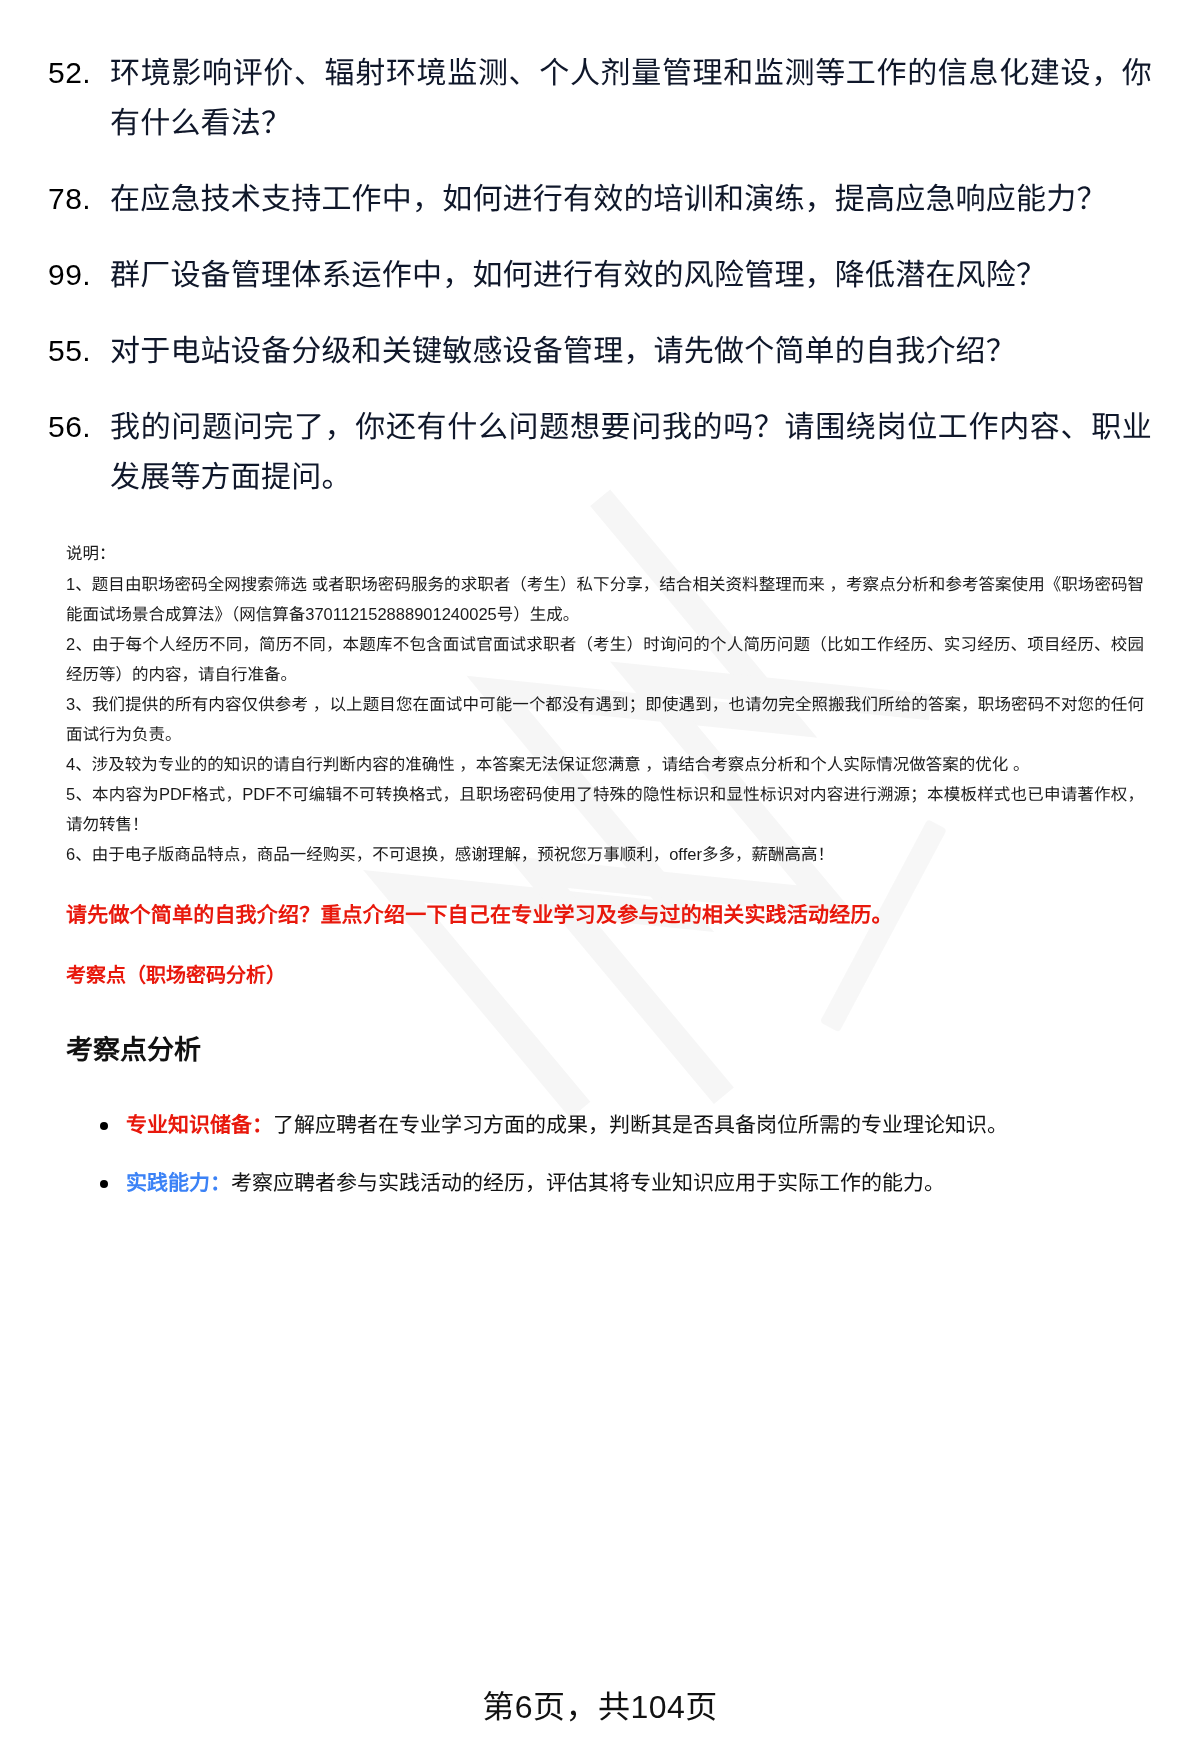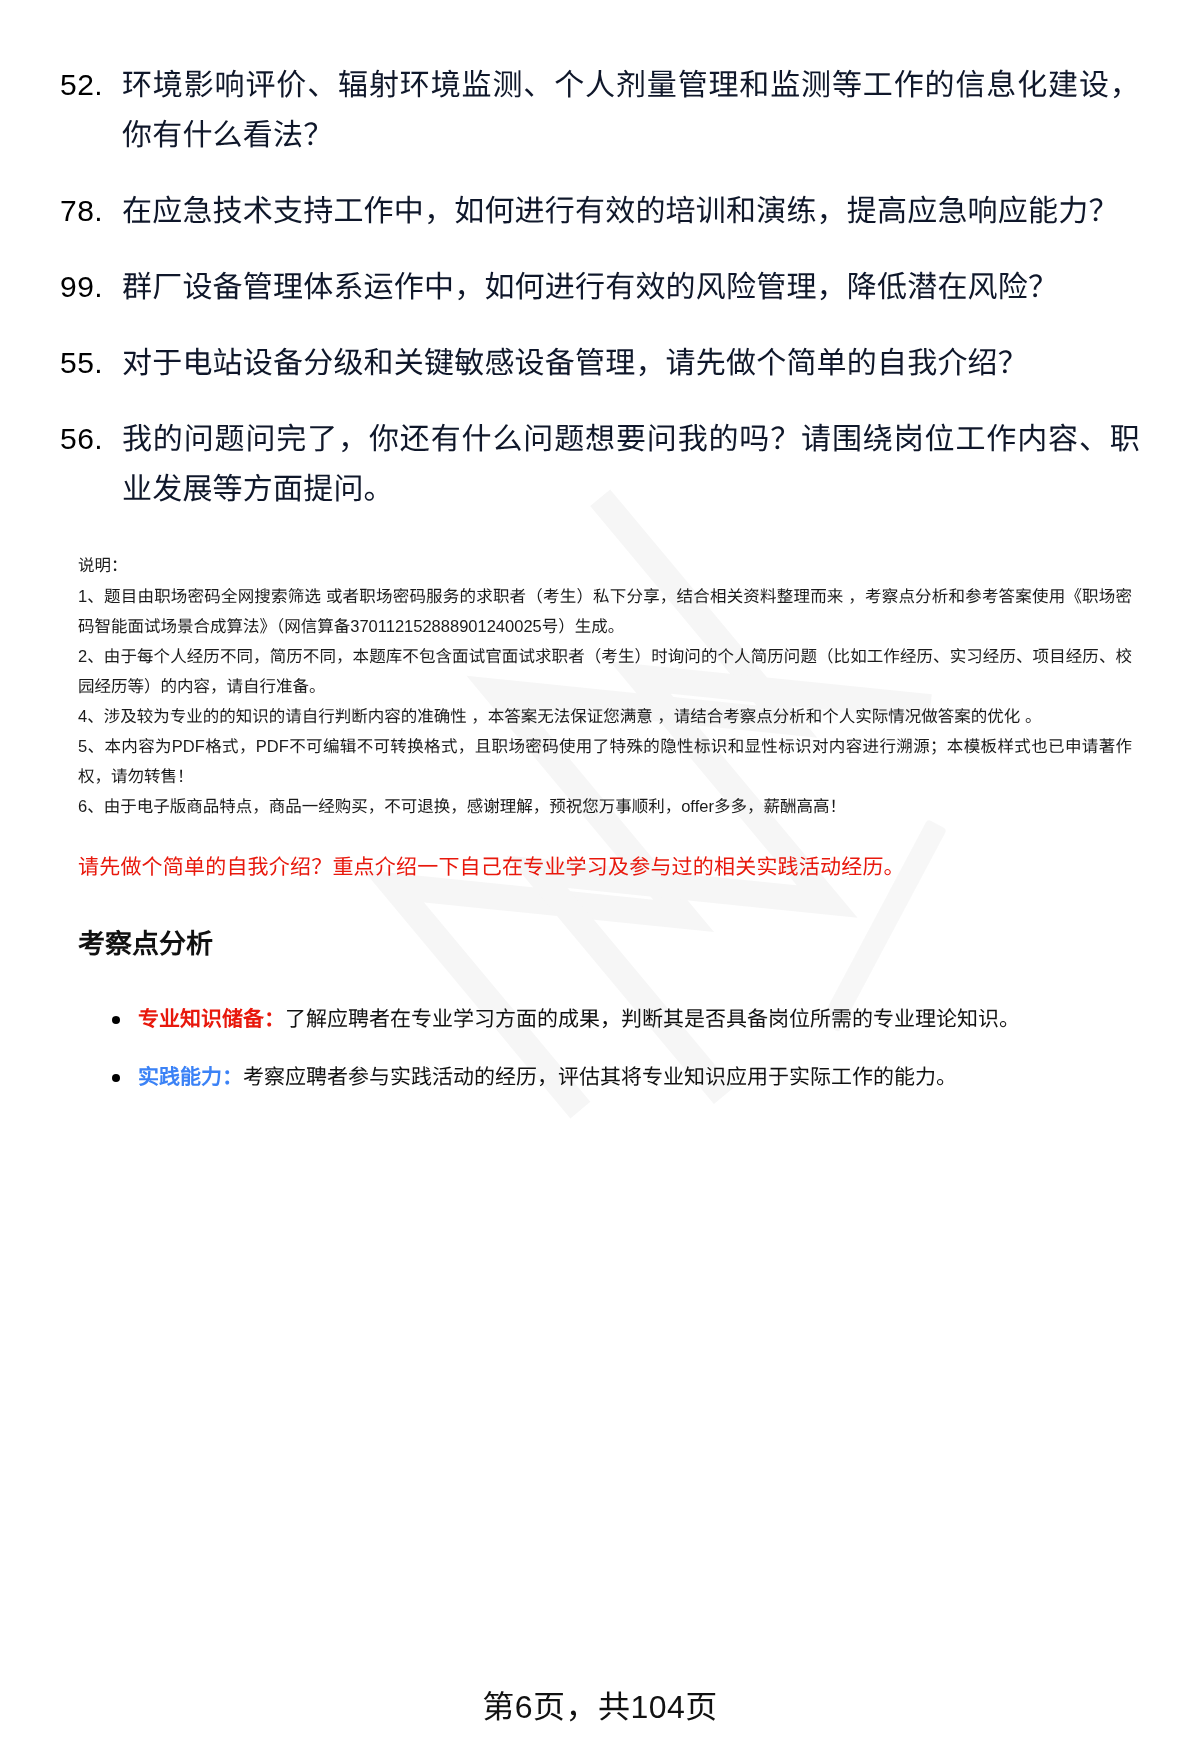--- a/index.html
+++ b/index.html
@@ -13,21 +13,21 @@
     color: #000000;
   }
   .page {
     position: relative;
     width: 1200px;
     height: 1755px;
     margin: 0 auto;
     background: #ffffff;
     overflow: hidden;
     box-sizing: border-box;
-    padding: 16px;
+    padding: 4px;
   }
 
   
   .watermark {
     position: absolute;
     left: 330px;
     top: 380px;
     width: 640px;
     height: 900px;
     pointer-events: none;
@@ -82,21 +82,21 @@
     margin: 0;
     text-align: justify;
     text-justify: inter-ideograph;
   }
 
   
   .red-block {
     padding: 0 52px 0 62px;
     margin-top: 28px;
     color: #e8180c;
-    font-weight: normal;
+    font-weight: bold;
     font-size: 21px;
     line-height: 36px;
     letter-spacing: 0.2px;
   }
   .red-heading {
     padding: 0 52px 0 62px;
     margin-top: 26px;
     color: #e8180c;
     font-weight: bold;
     font-size: 20px;
@@ -201,27 +201,29 @@
         <div class="qnum">56.</div>
         <div class="qtext">我的问题问完了，你还有什么问题想要问我的吗？请围绕岗位工作内容、职业发展等方面提问。</div>
       </div>
 
     </div>
 
     <div class="notes">
       <p class="note-title">说明：</p>
       <p>1、题目由职场密码全网搜索筛选 或者职场密码服务的求职者（考生）私下分享，结合相关资料整理而来 ，考察点分析和参考答案使用《职场密码智能面试场景合成算法》（网信算备370112152888901240025号）生成。</p>
       <p>2、由于每个人经历不同，简历不同，本题库不包含面试官面试求职者（考生）时询问的个人简历问题（比如工作经历、实习经历、项目经历、校园经历等）的内容，请自行准备。</p>
+      <p>3、我们提供的所有内容仅供参考 ，以上题目您在面试中可能一个都没有遇到；即使遇到，也请勿完全照搬我们所给的答案，职场密码不对您的任何面试行为负责。</p>
       <p>4、涉及较为专业的的知识的请自行判断内容的准确性 ，本答案无法保证您满意 ，请结合考察点分析和个人实际情况做答案的优化 。</p>
       <p>5、本内容为PDF格式，PDF不可编辑不可转换格式，且职场密码使用了特殊的隐性标识和显性标识对内容进行溯源；本模板样式也已申请著作权，请勿转售！</p>
       <p>6、由于电子版商品特点，商品一经购买，不可退换，感谢理解，预祝您万事顺利，offer多多，薪酬高高！</p>
     </div>
 
     <div class="red-block">请先做个简单的自我介绍？重点介绍一下自己在专业学习及参与过的相关实践活动经历。</div>
 
+    <div class="red-heading">考察点（职场密码分析）</div>
 
     <div class="section-heading">考察点分析</div>
 
     <ul class="points">
       <li>
         <span class="pt-label red">专业知识储备：</span><span>了解应聘者在专业学习方面的成果，判断其是否具备岗位所需的专业理论知识。</span>
       </li>
       <li>
         <span class="pt-label blue">实践能力：</span><span>考察应聘者参与实践活动的经历，评估其将专业知识应用于实际工作的能力。</span>
       </li>

